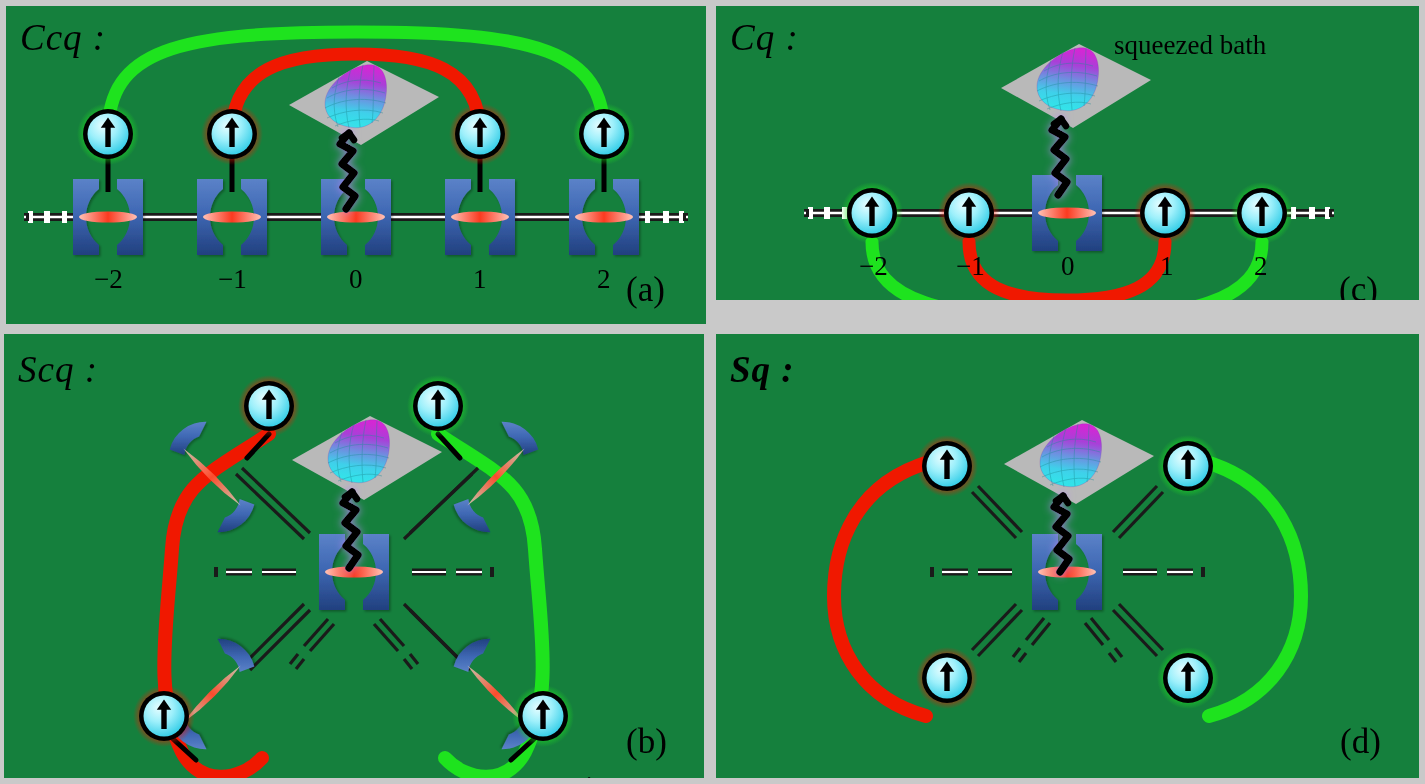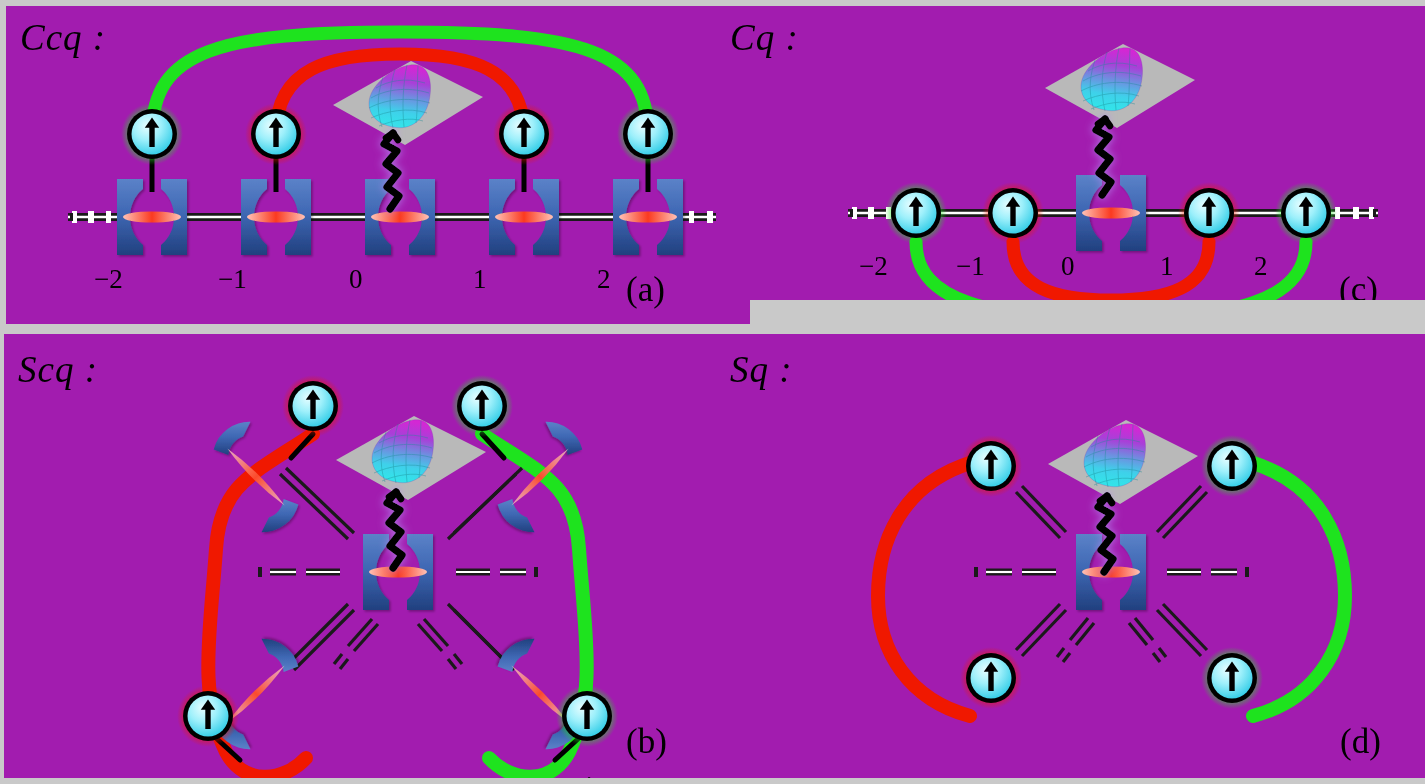--- a/index.html
+++ b/index.html
@@ -1,18 +1,18 @@
 <!DOCTYPE html>
 <html><head>
 <meta charset="utf-8">
 <style>
   html,body{margin:0;padding:0;background:#fff;}
   body{width:1425px;height:784px;font-family:"Liberation Serif",serif;overflow:hidden;}
   #fig{position:relative;width:1425px;height:784px;background:#c9c9c9;}
-  .panel{position:absolute;background:#a21caf;overflow:hidden;padding-left:44px;}
+  .panel{position:absolute;background:#15803d;overflow:hidden;}
   .panel svg{display:block;}
   .lbl{position:absolute;font-family:"Liberation Serif",serif;color:#000;white-space:nowrap;}
   .sym{font-style:italic;font-size:37px;letter-spacing:1px;}
   .pl{font-size:35px;}
   .idx{font-size:27px;}
   .ann{font-size:27px;}
 </style>
 </head>
 <body>
 
@@ -230,20 +230,21 @@
     <g>
           <use href="#bathIcon" x="285" y="38"></use>
         </g>
     <g>
           <use href="#waveIcon" x="336" y="113"></use>
         </g>
   </svg>
 
   <span class="lbl sym" style="left:14px;top:10px;">Cq :</span>
   <span class="lbl pl" style="left:623px;top:264px;">(c)</span>
+  <span class="lbl ann" style="left:398px;top:24px;">squeezed bath</span>
   <span class="lbl idx" style="left:143px;top:245px;">−2</span>
   <span class="lbl idx" style="left:240px;top:245px;">−1</span>
   <span class="lbl idx" style="left:345px;top:245px;">0</span>
   <span class="lbl idx" style="left:444px;top:245px;">1</span>
   <span class="lbl idx" style="left:538px;top:245px;">2</span>
 </div>
 
 <div class="panel" style="left:4px;top:334px;width:700px;height:444px;">
   <svg width="700" height="444" viewBox="0 0 700 444">
     <defs>
@@ -437,18 +438,18 @@
     </g>
 
     <g>
           <use href="#bathIcon" x="288" y="86"></use>
         </g>
     <g>
           <use href="#waveIcon" x="338" y="162"></use>
         </g>
   </svg>
 
-  <span class="lbl sym" style="left:14px;top:14px;">Sq :</span>
+  <span class="lbl sym" style="left:14px;top:14px;font-weight:bold;">Sq :</span>
   <span class="lbl pl" style="left:624px;top:388px;">(d)</span>
 
 </div>
 
 </div>
 
 </body></html>

